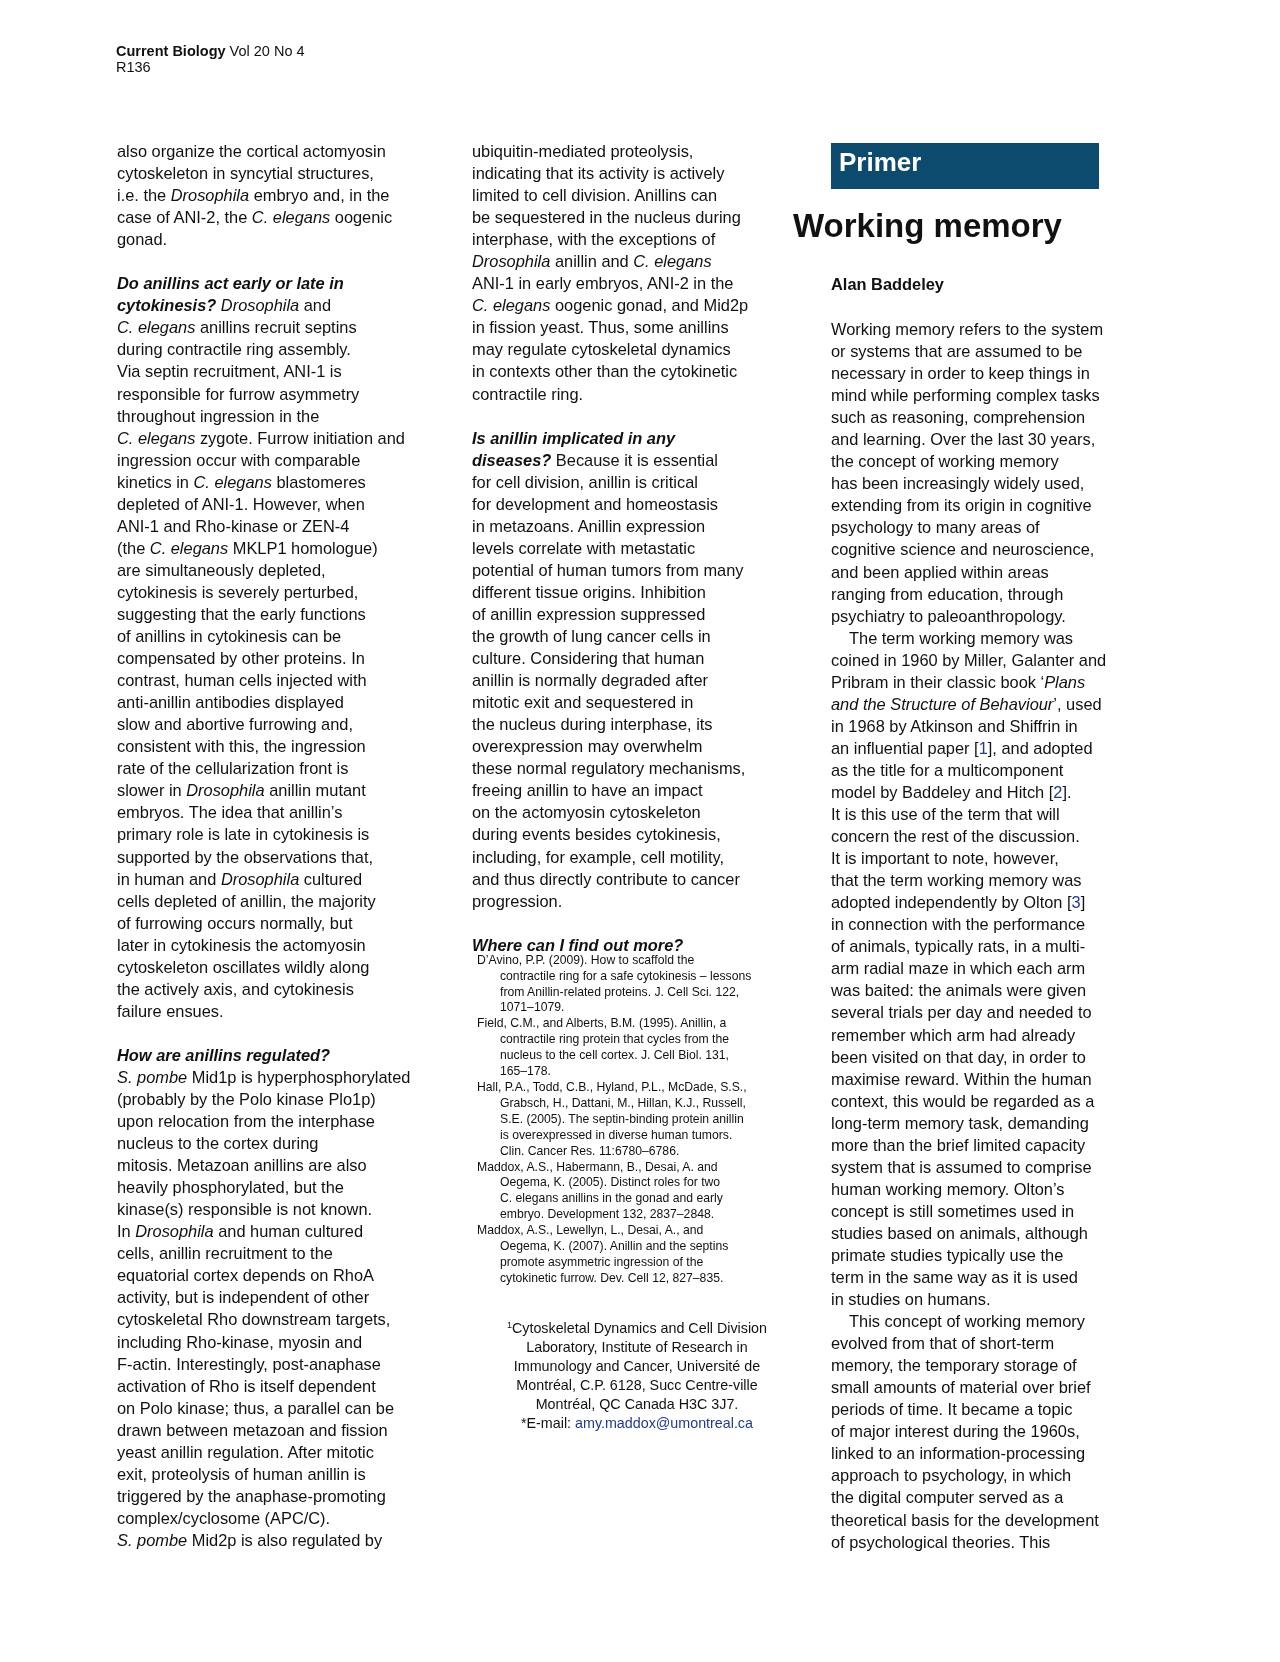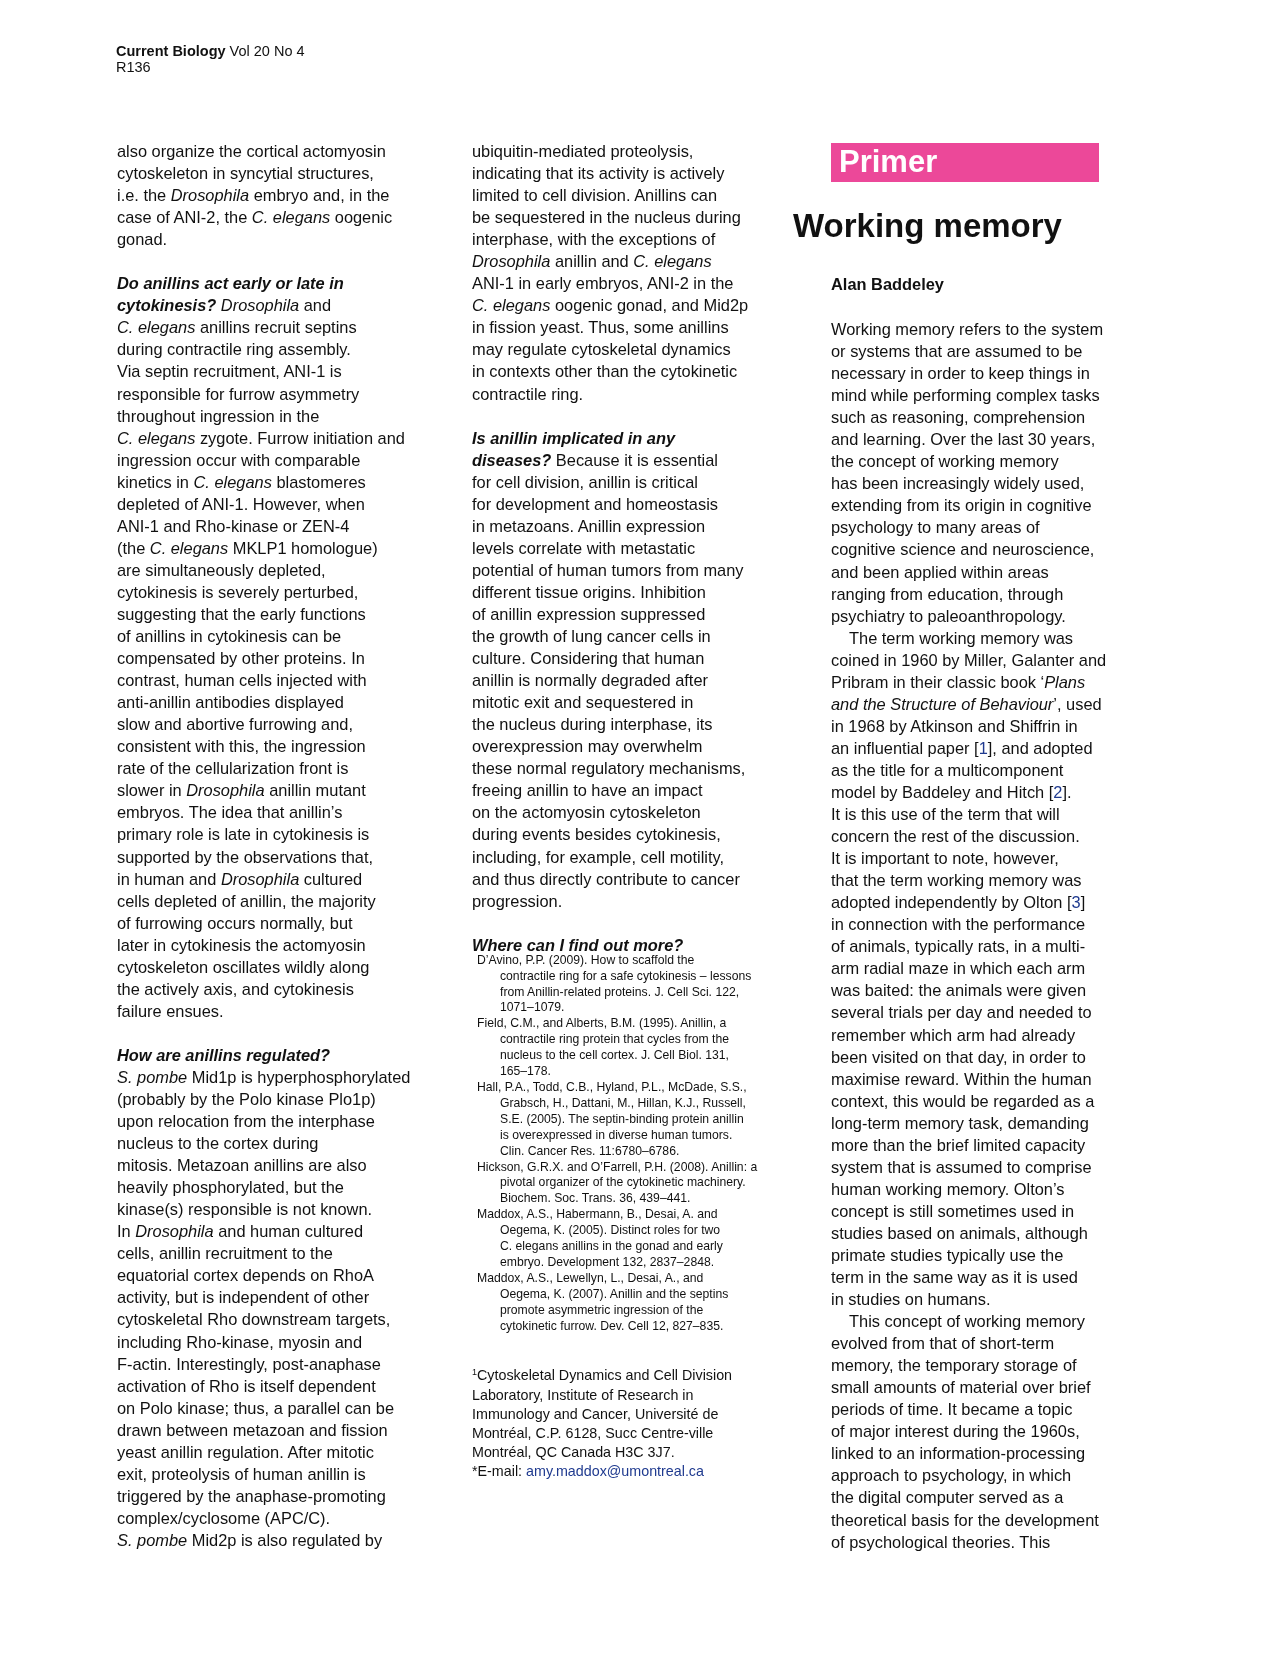--- a/index.html
+++ b/index.html
@@ -16,24 +16,24 @@
   .it { font-style: italic; }
   .bi { font-weight: bold; font-style: italic; }
   .link { color: #1f3a8f; }
   .refs-head { font-weight: bold; font-style: italic; font-size: 16.4px; }
   .refs { font-size: 12.2px; line-height: 15.9px; }
   .ref { display: block; }
   .ref .rl { display: block; white-space: nowrap; }
   .ref .rl.first { padding-left: 5px; }
   .ref .rl.cont { padding-left: 28px; }
   .affil { font-size: 14.3px; line-height: 19.1px; }
-  .affil .ln { height: 19.1px; }
+  .affil .ln { height: 19.1px; text-align: center; }
   sup { font-size: 9px; vertical-align: 5px; line-height: 0; }
-  .primer { position: absolute; left: 831px; top: 143px; width: 268px; height: 39px;
-            background: #ec4899; color: #ffffff; font-weight: bold; font-size: 31px;
+  .primer { position: absolute; left: 831px; top: 143px; width: 268px; height: 46px;
+            background: #0c4a6e; color: #ffffff; font-weight: bold; font-size: 26px;
             line-height: 38px; padding-left: 8px; box-sizing: border-box; }
   .title { position: absolute; left: 793px; top: 206px; font-size: 33px; font-weight: bold;
            line-height: 40px; white-space: nowrap; }
   .author { position: absolute; left: 831px; top: 275px; font-size: 16.4px; font-weight: bold; }
   .col3body { top: 318px; }
 </style>
 </head>
 <body>
 
 <div class="header">
@@ -175,25 +175,20 @@
           <span class="rl cont">contractile ring protein that cycles from the</span>
           <span class="rl cont">nucleus to the cell cortex. J. Cell Biol. 131,</span>
           <span class="rl cont">165–178.</span>
         </span>
         <span class="ref">
           <span class="rl first">Hall, P.A., Todd, C.B., Hyland, P.L., McDade, S.S.,</span>
           <span class="rl cont">Grabsch, H., Dattani, M., Hillan, K.J., Russell,</span>
           <span class="rl cont">S.E. (2005). The septin-binding protein anillin</span>
           <span class="rl cont">is overexpressed in diverse human tumors.</span>
           <span class="rl cont">Clin. Cancer Res. 11:6780–6786.</span>
-        </span>
-        <span class="ref">
-          <span class="rl first">Hickson, G.R.X. and O’Farrell, P.H. (2008). Anillin: a</span>
-          <span class="rl cont">pivotal organizer of the cytokinetic machinery.</span>
-          <span class="rl cont">Biochem. Soc. Trans. 36, 439–441.</span>
         </span>
         <span class="ref">
           <span class="rl first">Maddox, A.S., Habermann, B., Desai, A. and</span>
           <span class="rl cont">Oegema, K. (2005). Distinct roles for two</span>
           <span class="rl cont">C. elegans anillins in the gonad and early</span>
           <span class="rl cont">embryo. Development 132, 2837–2848.</span>
         </span>
         <span class="ref">
           <span class="rl first">Maddox, A.S., Lewellyn, L., Desai, A., and</span>
           <span class="rl cont">Oegema, K. (2007). Anillin and the septins</span>

